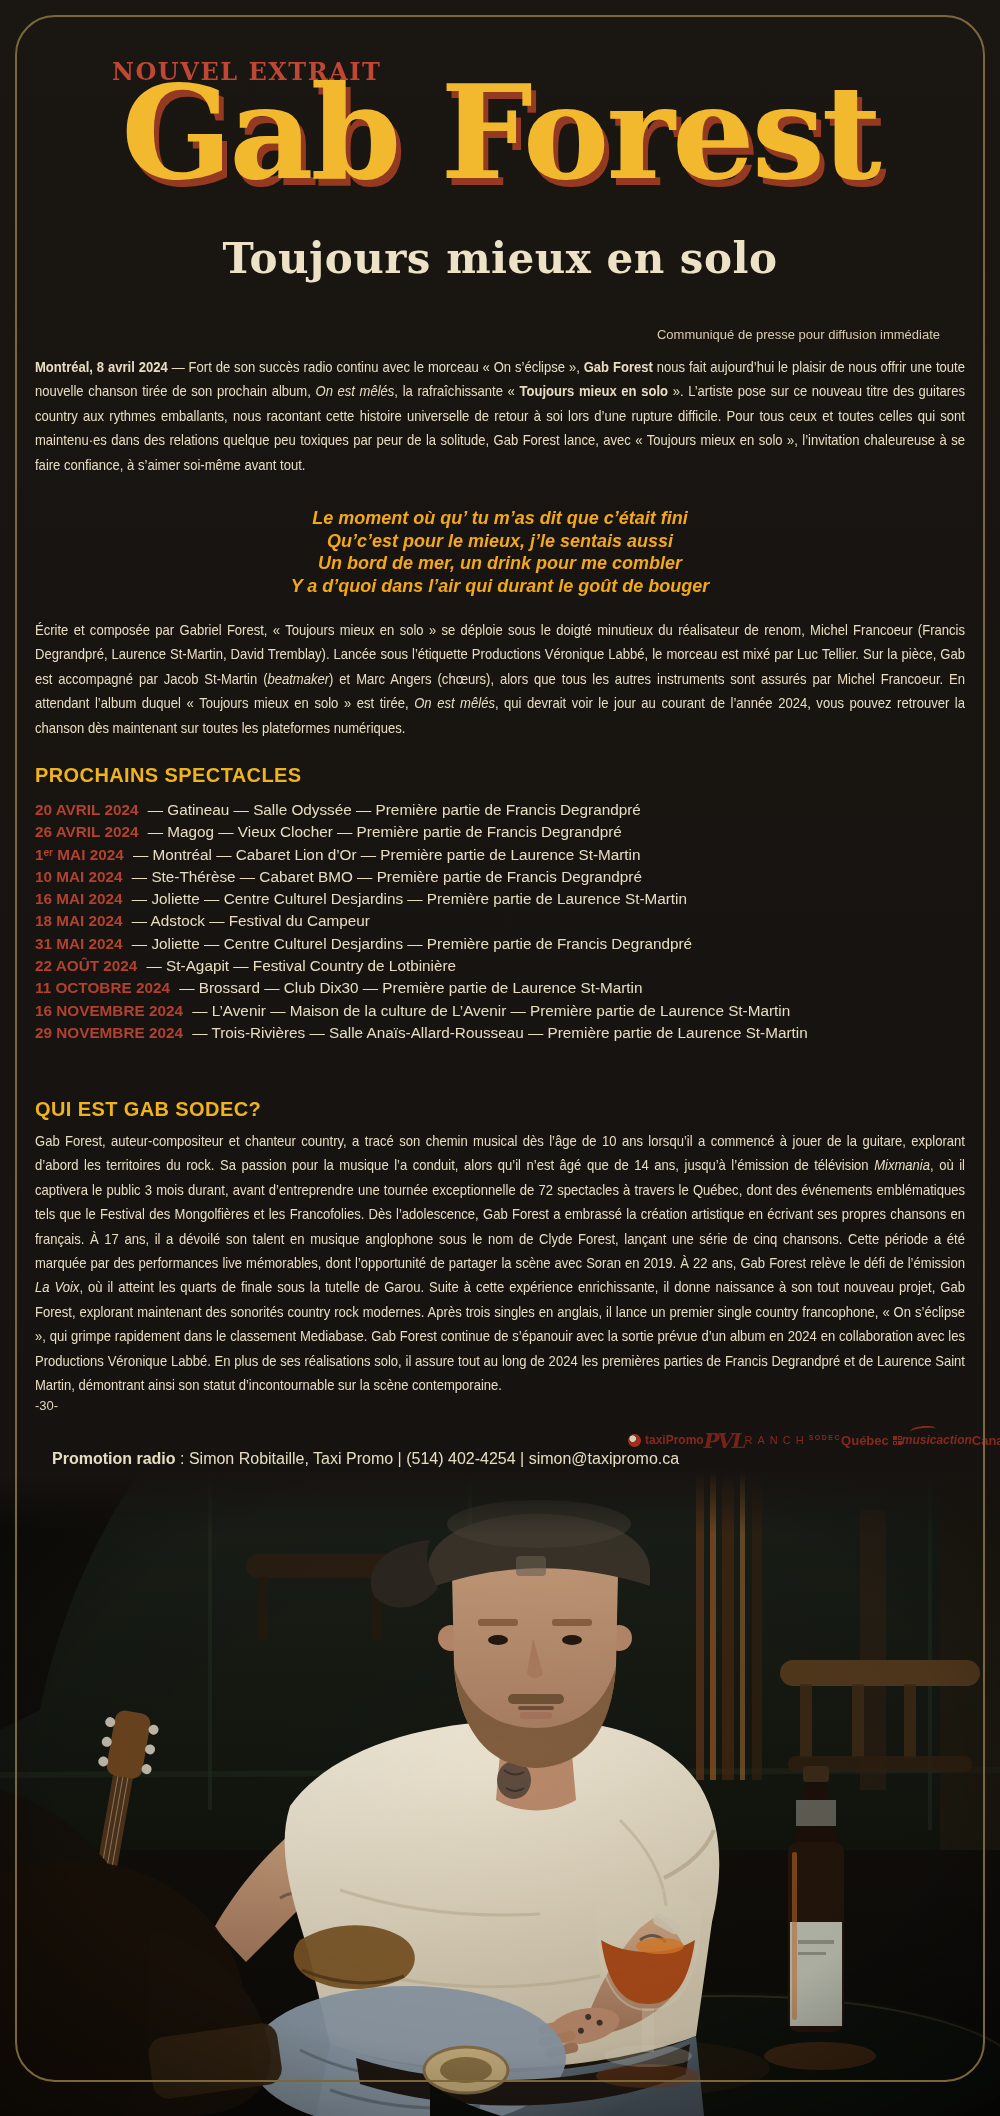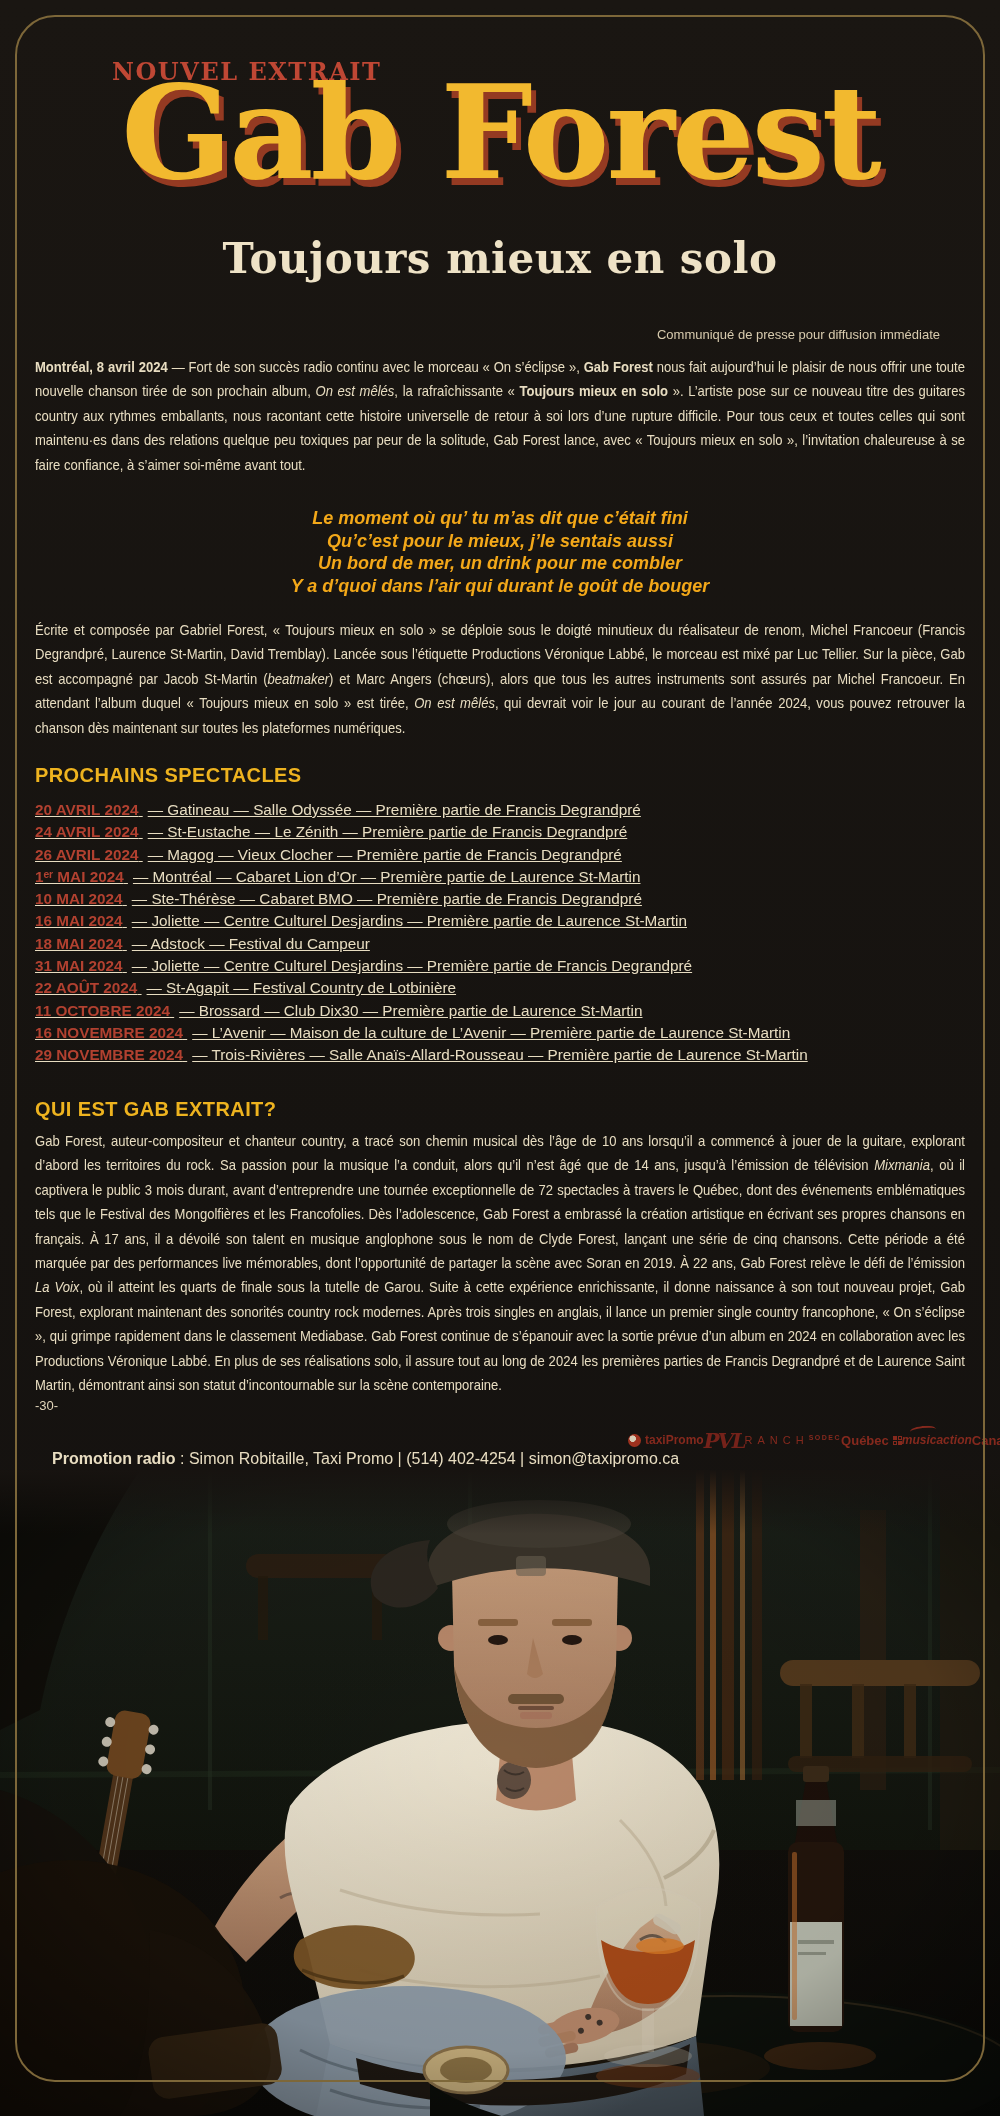--- a/index.html
+++ b/index.html
@@ -29,21 +29,21 @@
 
   .lyrics{position:absolute;left:0;top:507px;width:100%;text-align:center;
         font-size:18px;line-height:22.6px;font-weight:700;font-style:italic;color:#f3a819;}
 
   .section-heading{position:absolute;left:35px;margin:0;font-size:20px;font-weight:700;
         color:#eeb31f;letter-spacing:0.4px;}
   .shows-heading{top:764px;}
   .bio-heading{top:1098px;}
 
   .show-list{position:absolute;left:35px;top:799px;width:940px;font-size:15.3px;line-height:22.3px;}
-  .show-row{white-space:nowrap;text-decoration:underline;}
+  .show-row{white-space:nowrap;}
   .show-date{font-weight:700;color:#b24130;}
   .show-details{color:#e8ddc1;margin-left:5px;}
 
   .end-mark{position:absolute;left:35px;top:1398px;font-size:13px;color:#e2d6ba;}
   .contact{position:absolute;left:35px;top:1433px;margin:17px;font-size:16px;color:#e8ddc1;}
 
   .logos{position:absolute;left:628px;top:1418px;width:338px;height:44px;display:flex;
         align-items:center;justify-content:space-between;color:#8f2b1f;opacity:0.92;}
   .logo{display:inline-flex;align-items:center;color:#8f2b1f;}
   .logo-taxi{gap:4px;font-size:12px;font-weight:700;}
@@ -272,24 +272,20 @@
     <p class="body condense production"><span>Écrite et composée par Gabriel Forest, « Toujours mieux en solo » se déploie sous le doigté minutieux du réalisateur de renom, Michel Francoeur (Francis Degrandpré, Laurence St-Martin, David Tremblay). Lancée sous l’étiquette Productions Véronique Labbé, le morceau est mixé par Luc Tellier. Sur la pièce, Gab est accompagné par Jacob St-Martin (</span><span style="font-style: italic;">beatmaker</span><span>) et Marc Angers (chœurs), alors que tous les autres instruments sont assurés par Michel Francoeur. En attendant l’album duquel « Toujours mieux en solo » est tirée, </span><span style="font-style: italic;">On est mêlés</span><span>, qui devrait voir le jour au courant de l’année 2024, vous pouvez retrouver la chanson dès maintenant sur toutes les plateformes numériques.</span></p>
 
     <h3 class="section-heading shows-heading">PROCHAINS SPECTACLES</h3>
     <div class="show-list">
 
         <div class="show-row">
           <span class="show-date">20 AVRIL 2024</span>
           <span class="show-details">— Gatineau — Salle Odyssée — Première partie de Francis Degrandpré</span>
         </div>
 
-        <div class="show-row">
-          <span class="show-date">24 AVRIL 2024</span>
-          <span class="show-details">— St-Eustache — Le Zénith — Première partie de Francis Degrandpré</span>
-        </div>
 
         <div class="show-row">
           <span class="show-date">26 AVRIL 2024</span>
           <span class="show-details">— Magog — Vieux Clocher — Première partie de Francis Degrandpré</span>
         </div>
 
         <div class="show-row">
           <span class="show-date">1ᵉʳ MAI 2024</span>
           <span class="show-details">— Montréal — Cabaret Lion d’Or — Première partie de Laurence St-Martin</span>
         </div>
@@ -328,21 +324,21 @@
           <span class="show-date">16 NOVEMBRE 2024</span>
           <span class="show-details">— L’Avenir — Maison de la culture de L’Avenir — Première partie de Laurence St-Martin</span>
         </div>
 
         <div class="show-row">
           <span class="show-date">29 NOVEMBRE 2024</span>
           <span class="show-details">— Trois-Rivières — Salle Anaïs-Allard-Rousseau — Première partie de Laurence St-Martin</span>
         </div>
       </div>
 
-    <h3 class="section-heading bio-heading">QUI EST GAB EXTRAIT?</h3>
+    <h3 class="section-heading bio-heading">QUI EST GAB SODEC?</h3>
     <p class="body condense bio-text"><span>Gab Forest, auteur-compositeur et chanteur country, a tracé son chemin musical dès l’âge de 10 ans lorsqu’il a commencé à jouer de la guitare, explorant d’abord les territoires du rock. Sa passion pour la musique l’a conduit, alors qu’il n’est âgé que de 14 ans, jusqu’à l’émission de télévision </span><span style="font-style: italic;">Mixmania</span><span>, où il captivera le public 3 mois durant, avant d’entreprendre une tournée exceptionnelle de 72 spectacles à travers le Québec, dont des événements emblématiques tels que le Festival des Mongolfières et les Francofolies. Dès l’adolescence, Gab Forest a embrassé la création artistique en écrivant ses propres chansons en français. À 17 ans, il a dévoilé son talent en musique anglophone sous le nom de Clyde Forest, lançant une série de cinq chansons. Cette période a été marquée par des performances live mémorables, dont l’opportunité de partager la scène avec Soran en 2019. À 22 ans, Gab Forest relève le défi de l’émission </span><span style="font-style: italic;">La Voix</span><span>, où il atteint les quarts de finale sous la tutelle de Garou. Suite à cette expérience enrichissante, il donne naissance à son tout nouveau projet, Gab Forest, explorant maintenant des sonorités country rock modernes. Après trois singles en anglais, il lance un premier single country francophone, « On s’éclipse », qui grimpe rapidement dans le classement Mediabase. Gab Forest continue de s’épanouir avec la sortie prévue d’un album en 2024 en collaboration avec les Productions Véronique Labbé. En plus de ses réalisations solo, il assure tout au long de 2024 les premières parties de Francis Degrandpré et de Laurence Saint Martin, démontrant ainsi son statut d’incontournable sur la scène contemporaine.</span></p>
 
     <div class="end-mark">-30-</div>
     <p class="contact"><span style="font-weight: 700;">Promotion radio</span><span> : Simon Robitaille, Taxi Promo | (514) 402-4254 | simon@taxipromo.ca</span></p>
 
     <div class="logos">
       <span class="logo logo-taxi">
         <span class="taxi-dot"></span>
         <span>taxiPromo</span>
       </span>

